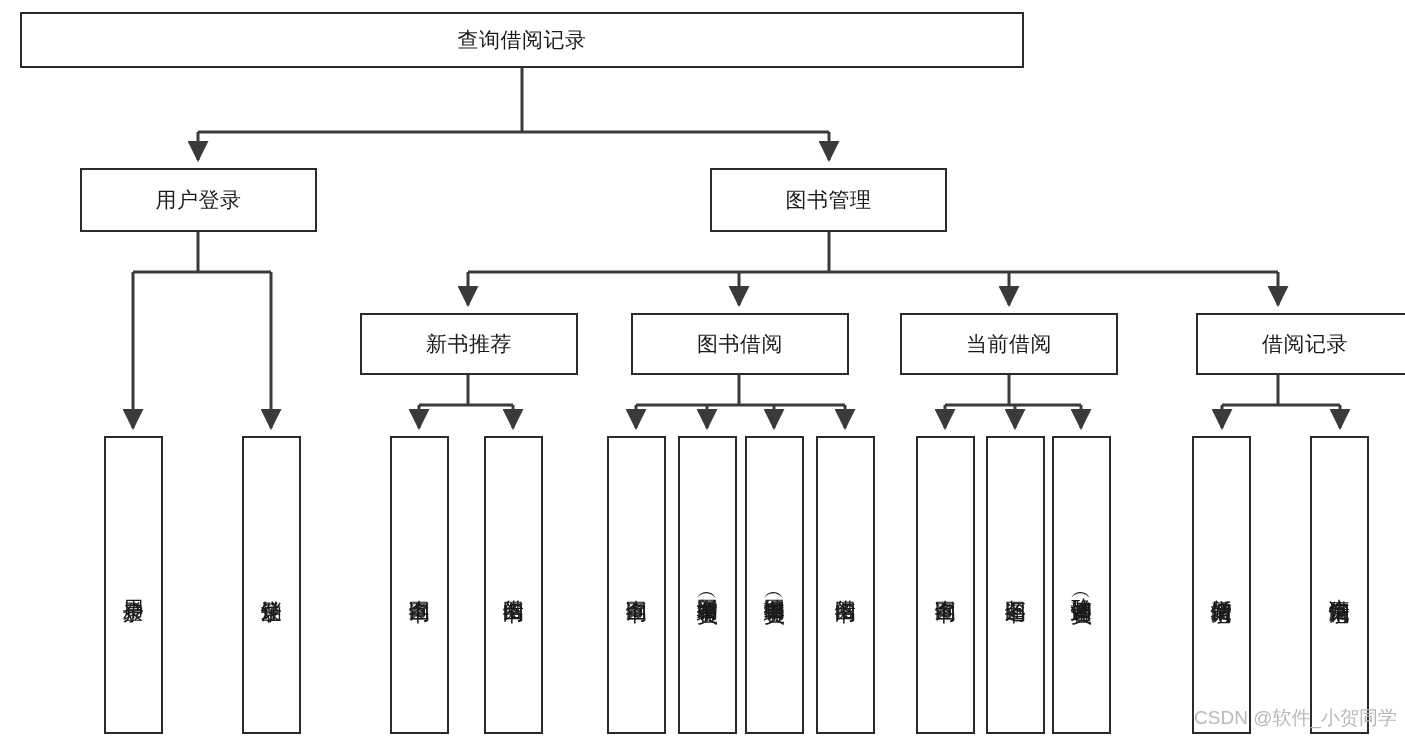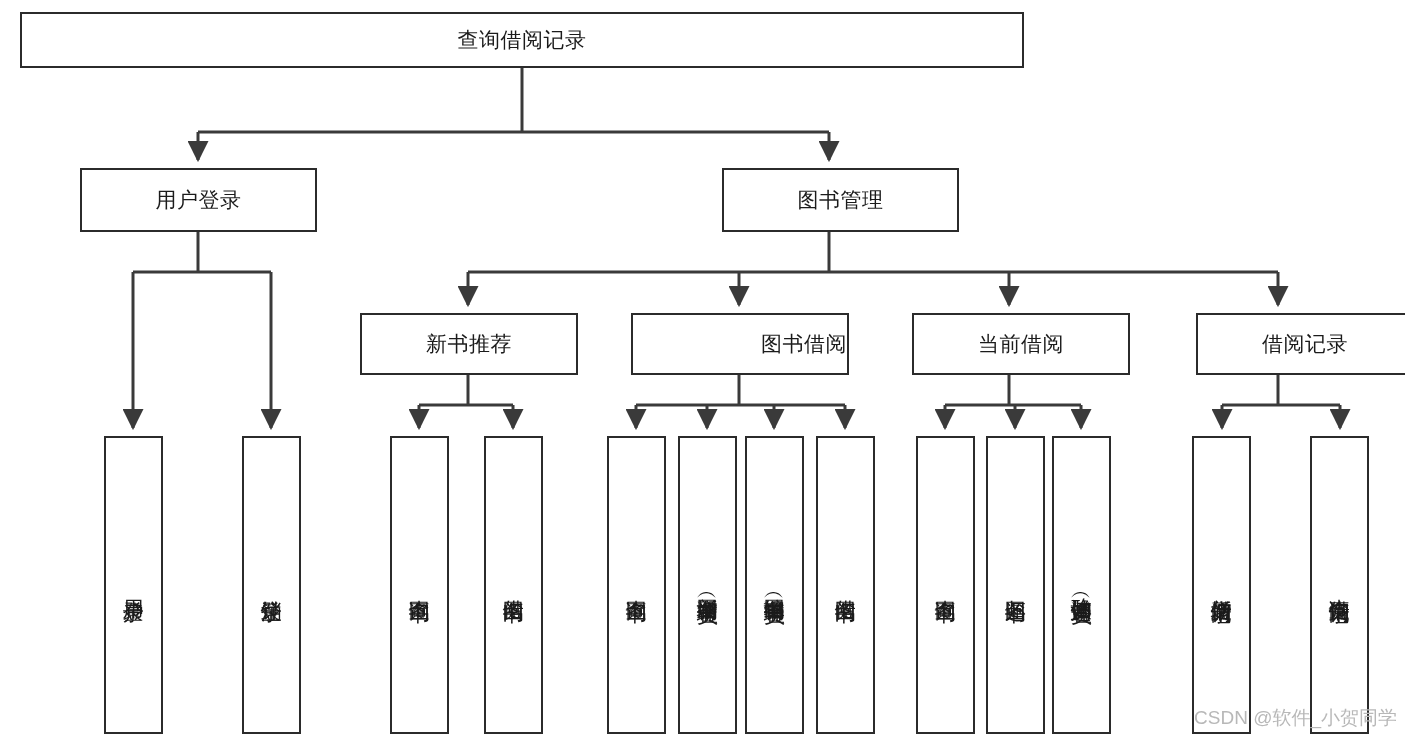--- a/index.html
+++ b/index.html
@@ -119,31 +119,31 @@
     </g>
   </svg>
 
   <div class="node-box" style="left:20px; top:12px; width:1004px; height:56px;">
     <span class="node-label-h">查询借阅记录</span>
   </div>
 
   <div class="node-box" style="left:80px; top:168px; width:237px; height:64px;">
     <span class="node-label-h">用户登录</span>
   </div>
-  <div class="node-box" style="left:710px; top:168px; width:237px; height:64px;margin-left:12px;">
+  <div class="node-box" style="left:710px; top:168px; width:237px; height:64px;">
     <span class="node-label-h">图书管理</span>
   </div>
 
   <div class="node-box" style="left:360px; top:313px; width:218px; height:62px;">
     <span class="node-label-h">新书推荐</span>
   </div>
-  <div class="node-box" style="left:631px; top:313px; width:218px; height:62px;justify-content:flex-end;">
+  <div class="node-box" style="left:631px; top:313px; width:218px; height:62px;">
     <span class="node-label-h">图书借阅</span>
   </div>
-  <div class="node-box" style="left:900px; top:313px; width:218px; height:62px;margin-left:12px;">
+  <div class="node-box" style="left:900px; top:313px; width:218px; height:62px;">
     <span class="node-label-h">当前借阅</span>
   </div>
   <div class="node-box" style="left:1170px; top:313px; width:218px; height:62px;margin-left:26px;">
     <span class="node-label-h">借阅记录</span>
   </div>
 
   <div class="node-box" style="left:104px; top:436px; width:59px; height:298px;">
     <span class="node-label-v">用户登录</span>
   </div>
   <div class="node-box" style="left:242px; top:436px; width:59px; height:298px;">

